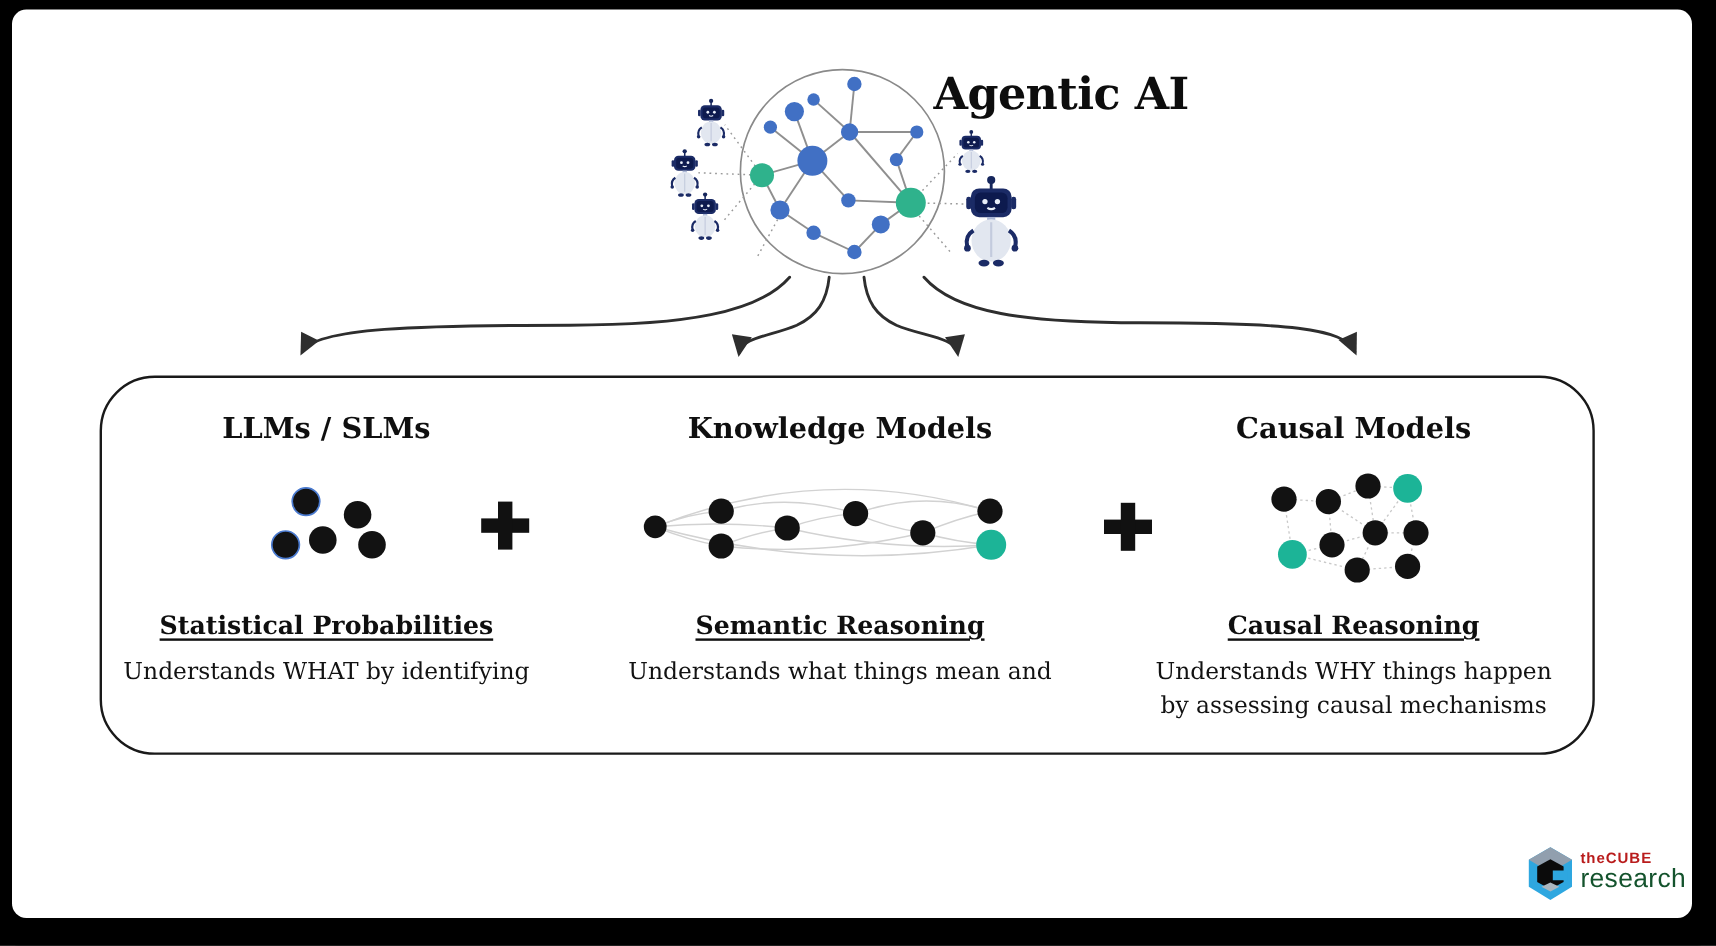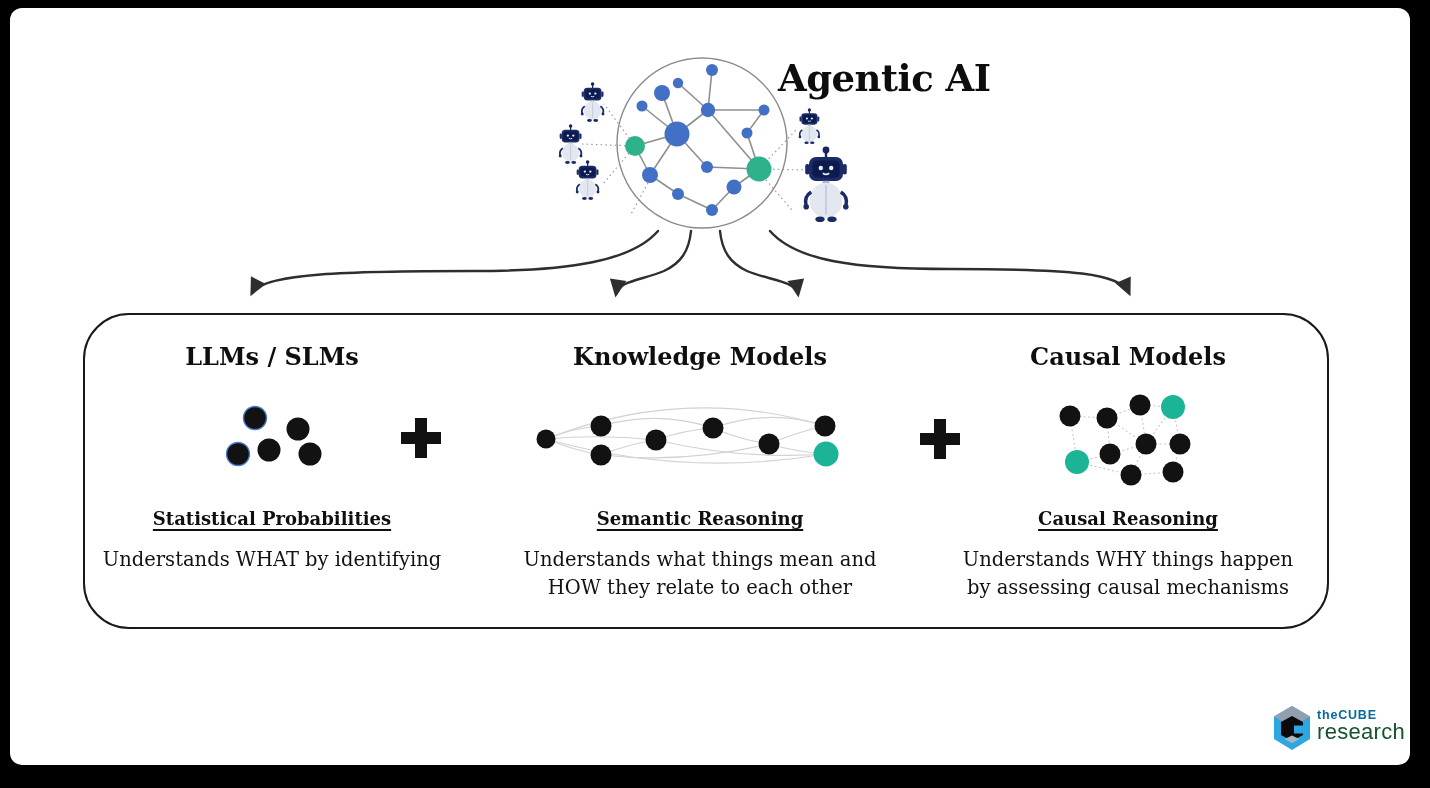--- a/index.html
+++ b/index.html
@@ -2,28 +2,28 @@
 <html><head>
 <meta charset="utf-8">
 <style>
   html,body{margin:0;padding:0;background:#000;}
   .canvas{position:relative;width:1430px;height:788px;background:#000;border-radius:16px;overflow:hidden;font-family:"DejaVu Serif", serif;}
   .slide{position:absolute;left:10px;top:8px;width:1400px;height:757px;background:#ffffff;border-radius:12px;}
   .abs{position:absolute;}
   .diagram-title{font-size:37px;font-weight:700;color:#0d0d0d;letter-spacing:-0.5px;}
   .models-box{left:73px;top:305px;width:1246px;height:316px;border:2px solid #191919;border-radius:46px;box-sizing:border-box;}
   .col-title{top:334px;width:350px;text-align:center;font-size:24px;font-weight:700;color:#0f0f0f;}
-  .col-sub{top:500px;width:350px;text-align:center;font-size:18px;font-weight:700;color:#0f0f0f;text-decoration:underline;text-decoration-thickness:2px;text-underline-offset:4px;}
+  .col-sub{top:500px;width:350px;text-align:center;font-size:21px;font-weight:700;color:#0f0f0f;text-decoration:underline;text-decoration-thickness:2px;text-underline-offset:4px;}
   .col-desc{top:538px;width:380px;text-align:center;font-size:19.5px;line-height:28px;color:#121212;}
   .plus{width:44px;height:44px;}
   .plus .h{position:absolute;left:2px;top:16px;width:40px;height:12px;background:#111;}
   .plus .v{position:absolute;left:16px;top:2px;width:12px;height:40px;background:#111;}
   .logo{left:1262px;top:697px;display:flex;align-items:flex-start;font-family:"Liberation Sans", sans-serif;}
   .logo-text{margin-left:5px;padding-top:4px;}
-  .logo-top{font-size:12.5px;font-weight:700;letter-spacing:0.8px;color:#0369a1;line-height:12px;}
+  .logo-top{font-size:12.5px;font-weight:700;letter-spacing:0.8px;color:#b91c1c;line-height:12px;}
   .logo-bottom{font-size:22px;font-weight:400;color:#14532d;line-height:21px;letter-spacing:0.3px;}
   svg{display:block;}
 </style>
 </head>
 <body>
 
 <div class="canvas">
   <div class="slide">
 
     <svg class="abs" style="left:530px;top:32px;" width="340" height="193" viewBox="0 0 340 193">
@@ -167,21 +167,20 @@
       <circle cx="76" cy="57" r="10.5" fill="#121212"></circle>
       <circle cx="131" cy="42" r="10.5" fill="#121212"></circle>
       <circle cx="188" cy="30" r="10.5" fill="#121212"></circle>
       <circle cx="244" cy="46" r="10.5" fill="#121212"></circle>
       <circle cx="300" cy="28" r="10.5" fill="#121212"></circle>
       <circle cx="301" cy="56" r="12.5" fill="#1cb497"></circle>
     </svg>
     <div class="abs col-sub" style="left:515px;">Semantic Reasoning</div>
     <div class="abs col-desc" style="left:500px;">
       <span>Understands what things mean and</span><br>
-      <span>HOW they relate to each other</span>
     </div>
 
     <div class="abs plus" style="left:908px;top:409px;">
       <div class="h"></div>
         <div class="v"></div>
     </div>
 
     <div class="abs col-title" style="left:943px;">Causal Models</div>
     <svg class="abs" style="left:943px;top:385px;" width="350" height="100" viewBox="0 0 350 100">
       <g fill="none" stroke="#c9c9c9" stroke-width="1.1" stroke-dasharray="2,2.5">

